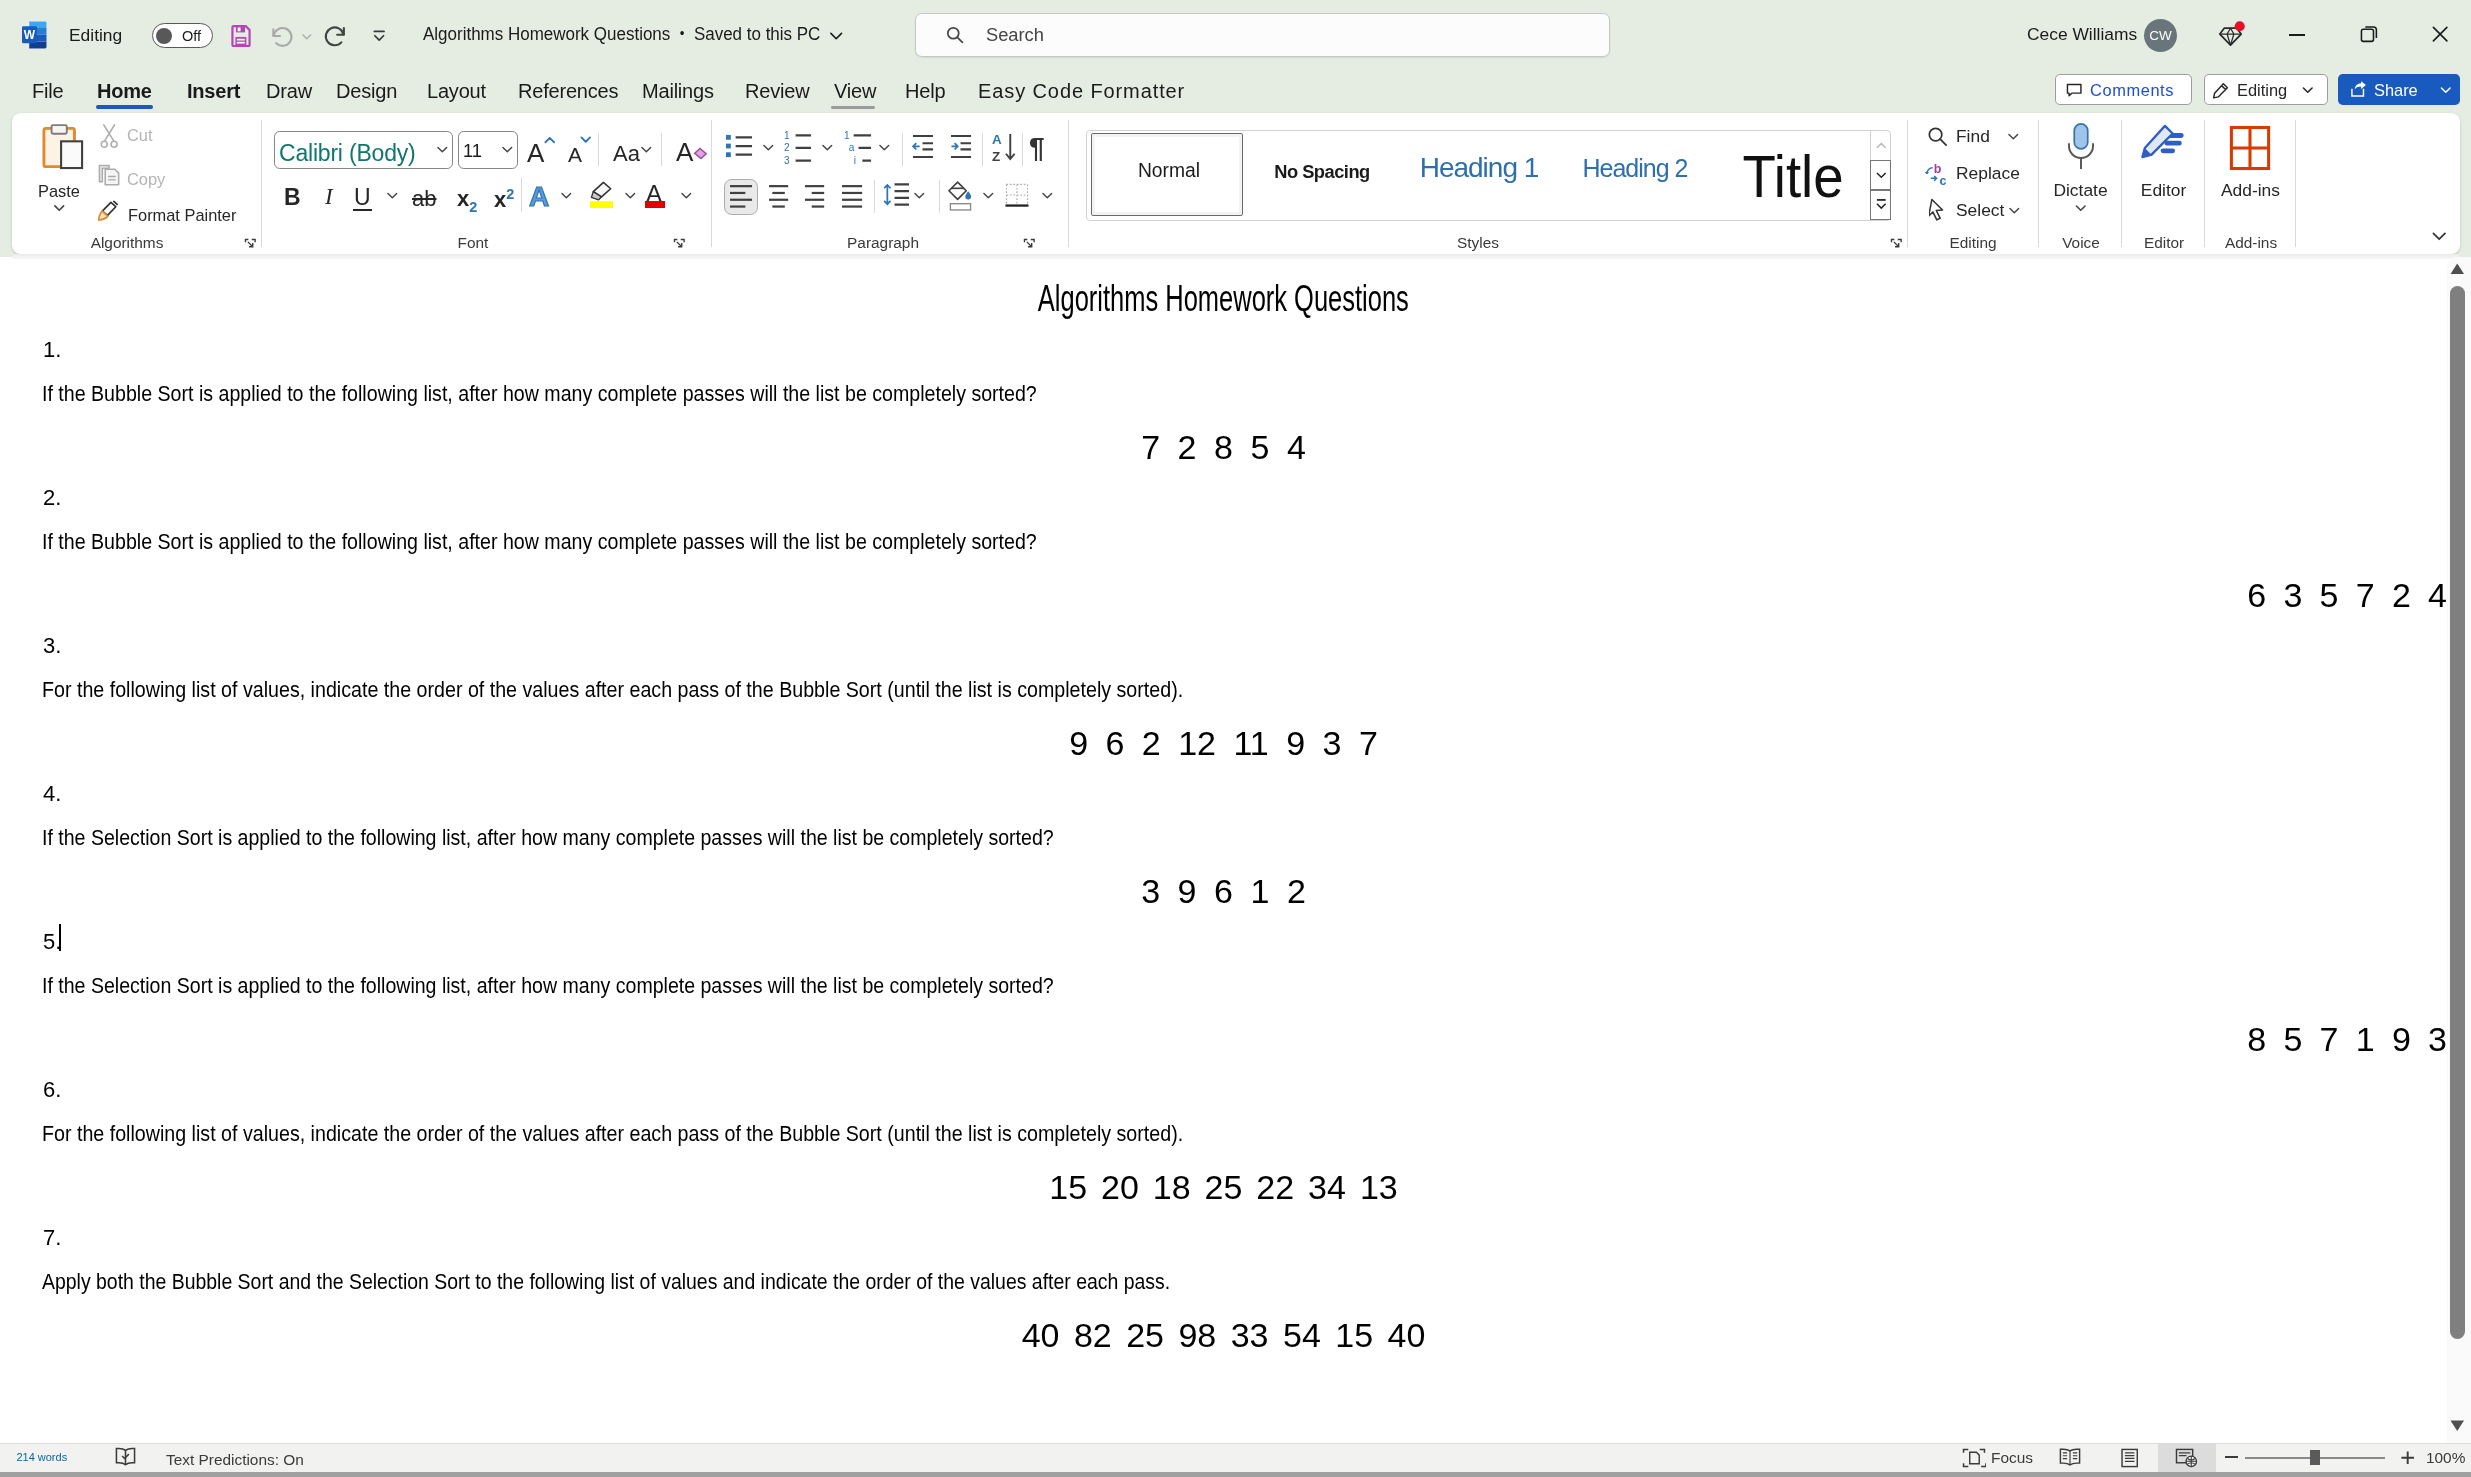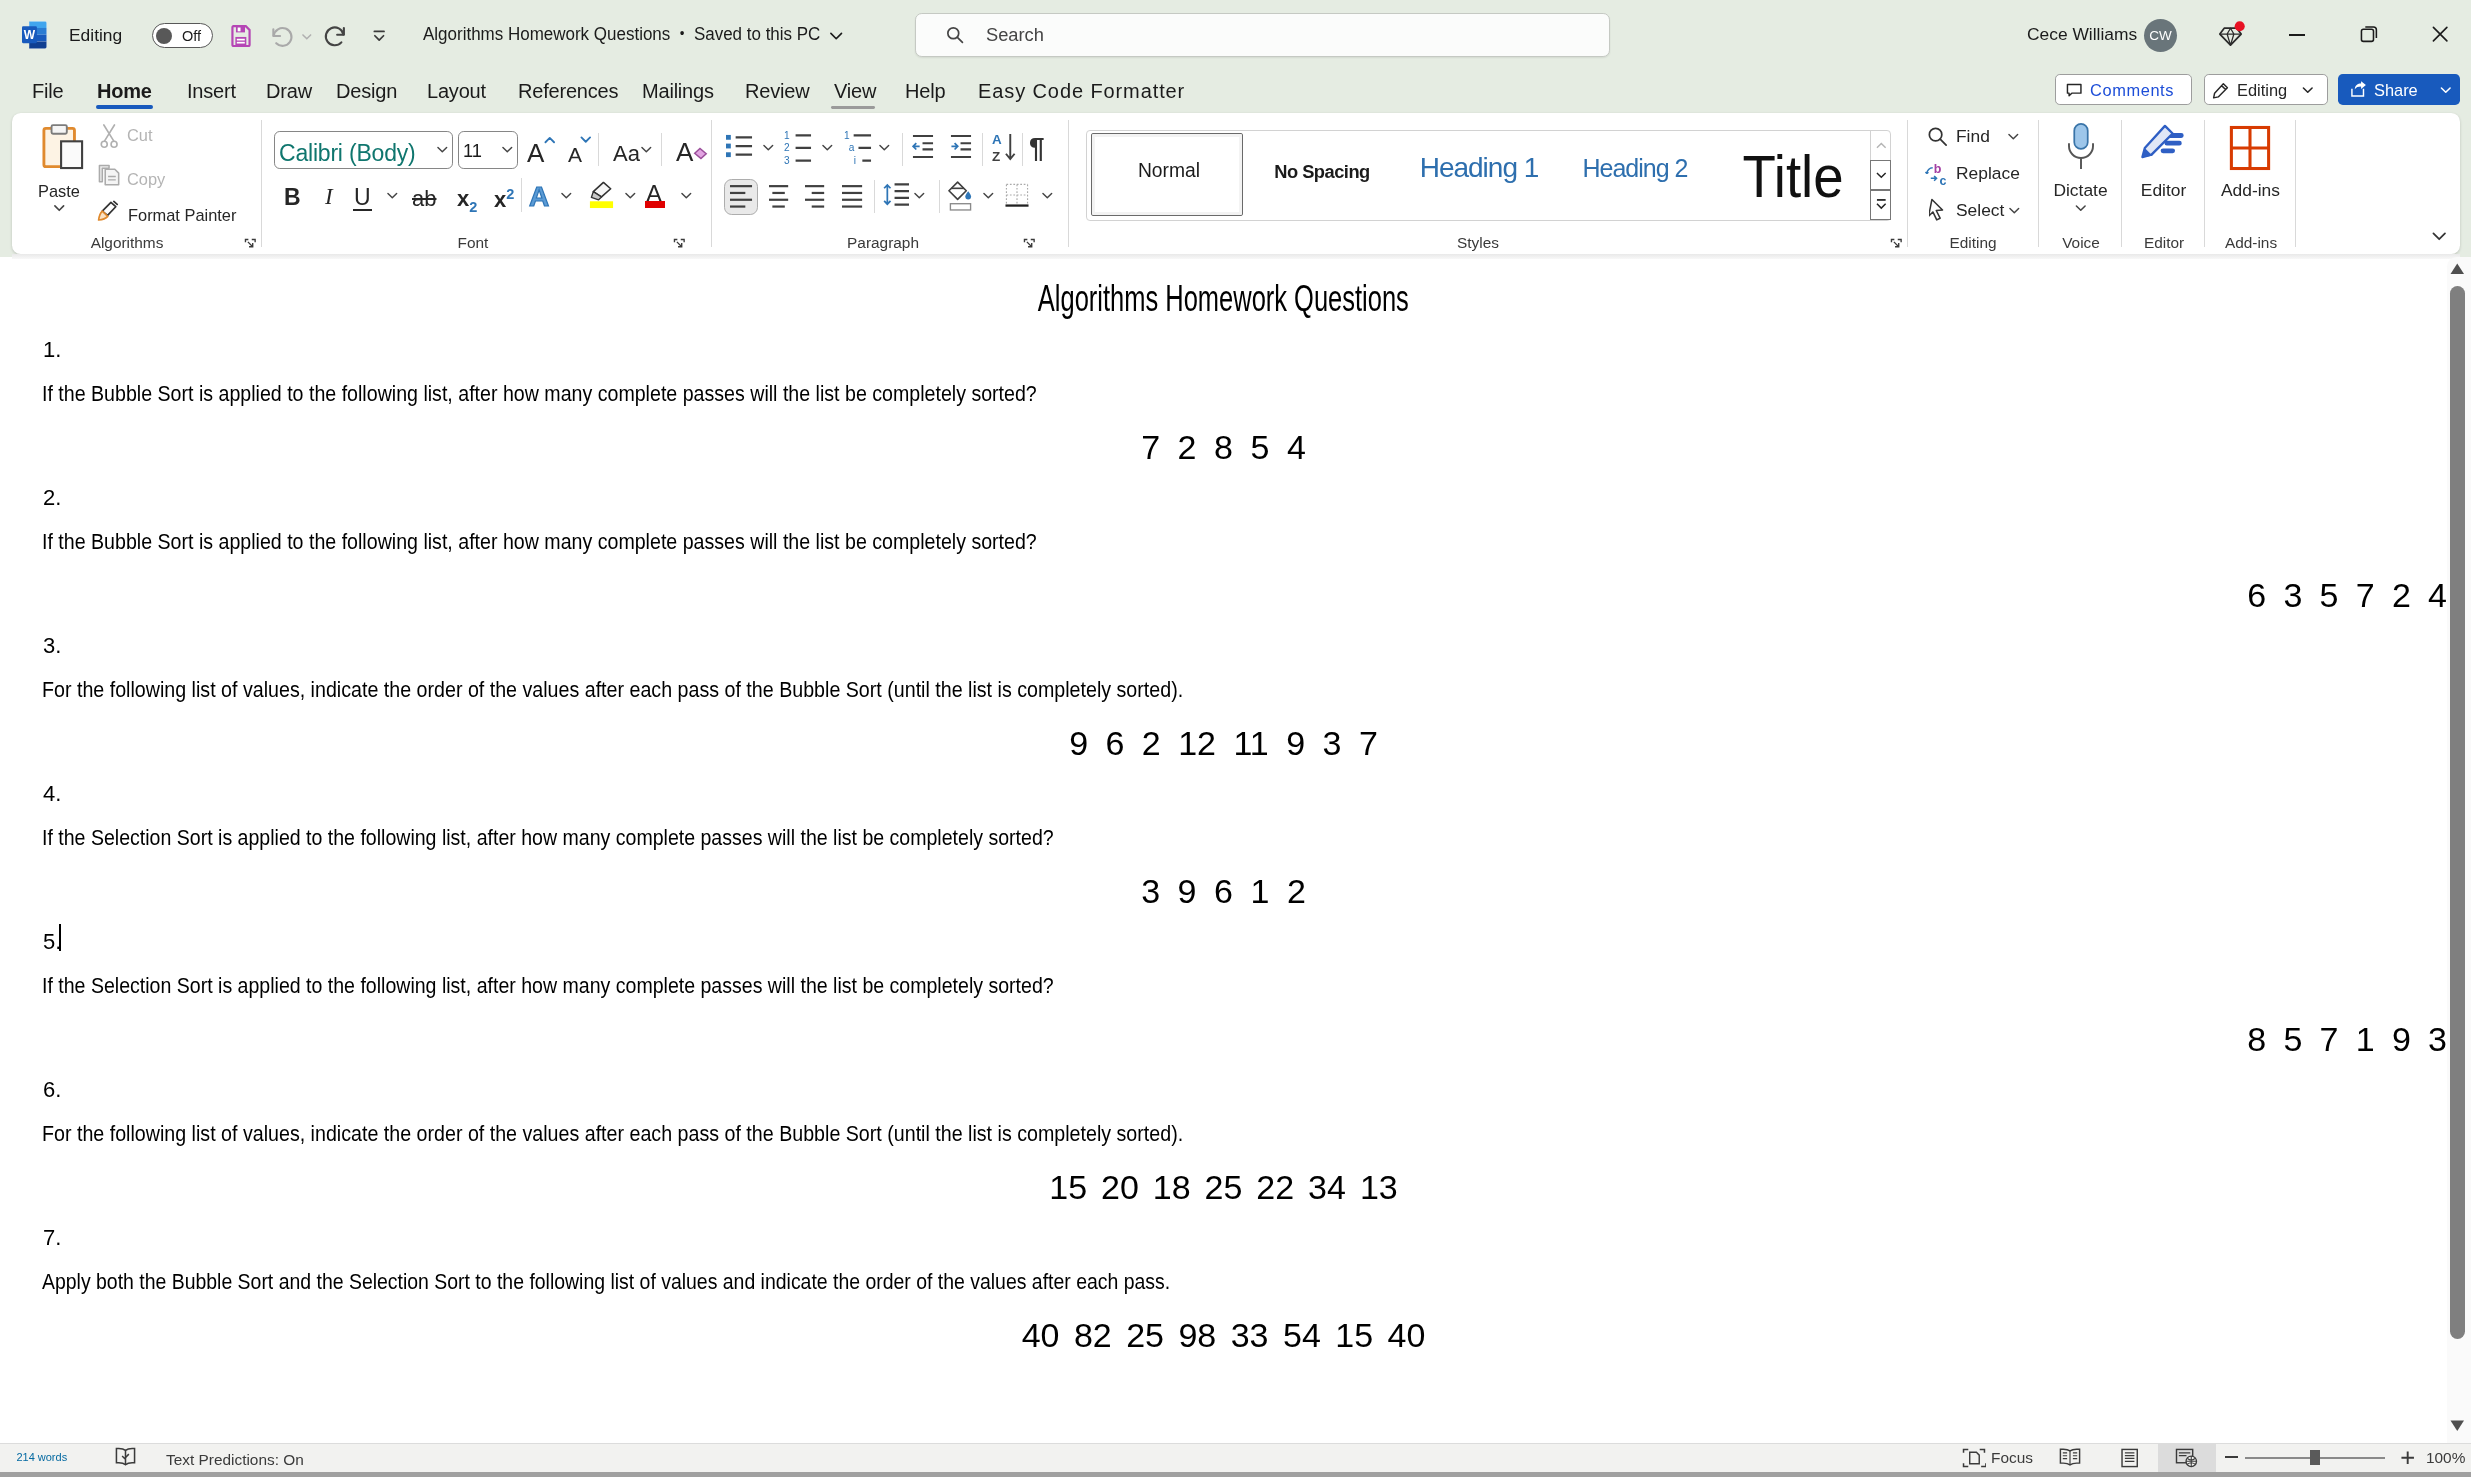--- a/index.html
+++ b/index.html
@@ -66,21 +66,21 @@
 <div class="abs" style="left:2289px;top:34px;width:16.4px;height:1.9px;background:#1b1b1b"></div>
 <svg class="abs" style="left:2360px;top:25px" width="18.3" height="18.3" viewBox="0 0 19 19">
 <rect x="1.5" y="4.5" width="12.5" height="12.5" rx="2" fill="none" stroke="#1b1b1b" stroke-width="1.6"></rect>
 <path d="M5.5 2 h8.5 a3 3 0 0 1 3 3 v8.5" fill="none" stroke="#1b1b1b" stroke-width="1.6"></path>
 </svg>
 <svg class="abs" style="left:2431px;top:25px" width="18.3" height="18.3" viewBox="0 0 19 19">
 <path d="M2.5 2.5 L16.5 16.5 M16.5 2.5 L2.5 16.5" stroke="#1b1b1b" stroke-width="1.7" stroke-linecap="round"></path>
 </svg>
 <div class="abs" style="left:32px;top:80px;font-size:20px;font-weight:400;color:#1b1b1b;white-space:nowrap;letter-spacing:-0.2px">File</div>
 <div class="abs" style="left:97px;top:80px;font-size:20px;font-weight:600;color:#1b1b1b;white-space:nowrap;letter-spacing:-0.2px">Home</div>
-<div class="abs" style="left:187px;top:80px;font-size:20px;font-weight:400;color:#1b1b1b;white-space:nowrap;letter-spacing:-0.2px">Insert</div>
+<div class="abs" style="left:187px;top:80px;font-size:20px;font-weight:700;color:#1b1b1b;white-space:nowrap;letter-spacing:-0.2px">Insert</div>
 <div class="abs" style="left:266px;top:80px;font-size:20px;font-weight:400;color:#1b1b1b;white-space:nowrap;letter-spacing:-0.2px">Draw</div>
 <div class="abs" style="left:336px;top:80px;font-size:20px;font-weight:400;color:#1b1b1b;white-space:nowrap;letter-spacing:-0.2px">Design</div>
 <div class="abs" style="left:427px;top:80px;font-size:20px;font-weight:400;color:#1b1b1b;white-space:nowrap;letter-spacing:-0.2px">Layout</div>
 <div class="abs" style="left:518px;top:80px;font-size:20px;font-weight:400;color:#1b1b1b;white-space:nowrap;letter-spacing:-0.2px">References</div>
 <div class="abs" style="left:642px;top:80px;font-size:20px;font-weight:400;color:#1b1b1b;white-space:nowrap;letter-spacing:-0.2px">Mailings</div>
 <div class="abs" style="left:745px;top:80px;font-size:20px;font-weight:400;color:#1b1b1b;white-space:nowrap;letter-spacing:-0.2px">Review</div>
 <div class="abs" style="left:834px;top:80px;font-size:20px;font-weight:400;color:#1b1b1b;white-space:nowrap;letter-spacing:-0.2px">View</div>
 <div class="abs" style="left:905px;top:80px;font-size:20px;font-weight:400;color:#1b1b1b;white-space:nowrap;letter-spacing:-0.2px">Help</div>
 <div class="abs" style="left:978px;top:80px;font-size:20px;font-weight:400;color:#1b1b1b;white-space:nowrap;letter-spacing:0.9px">Easy Code Formatter</div>
 <div class="abs" style="left:96px;top:105px;width:57px;height:3.9px;border-radius:1.9px;background:#185abd"></div>

